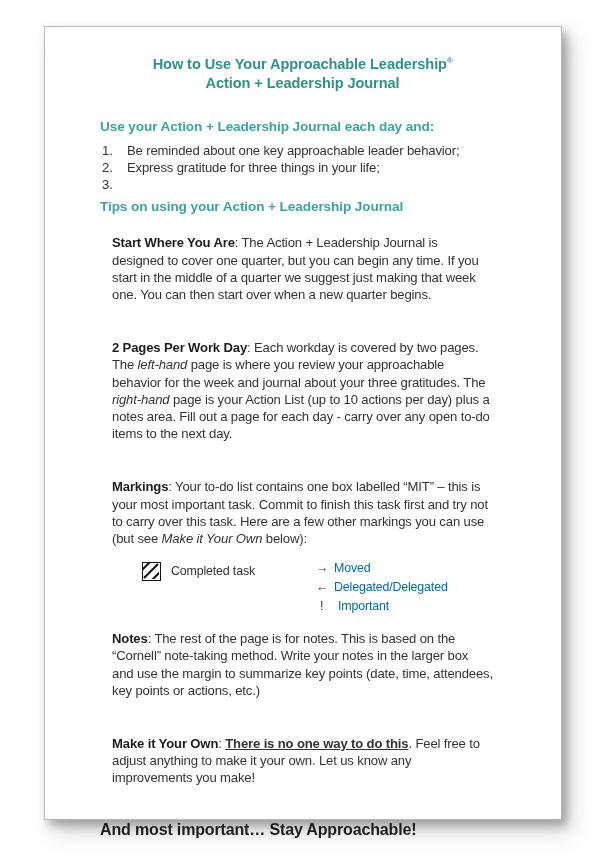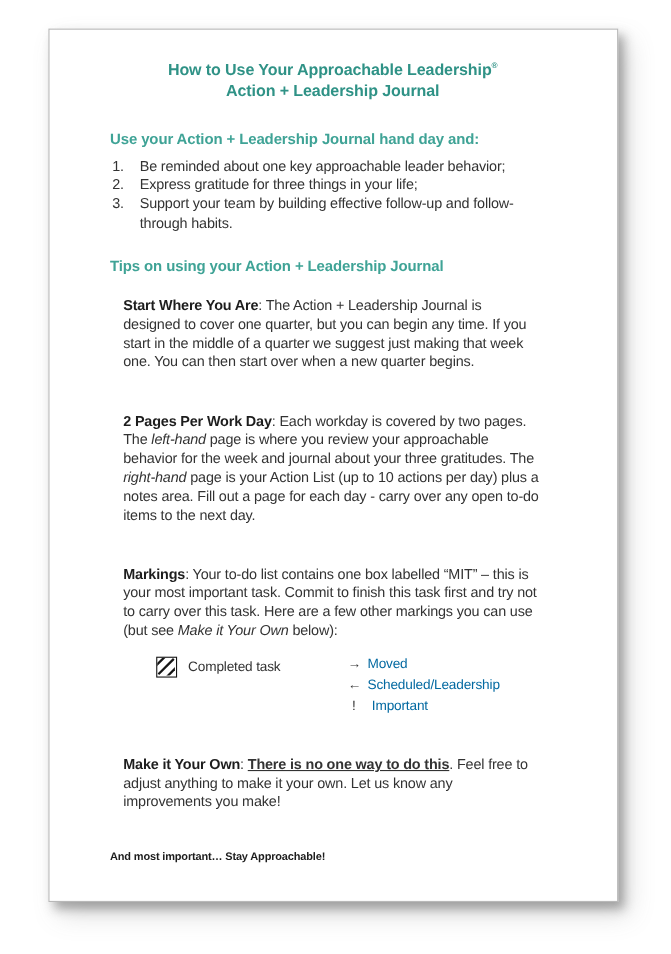--- a/index.html
+++ b/index.html
@@ -157,54 +157,54 @@
   .sym-text {
     color: #0369a1;
     font-size: 12.4px;
     line-height: 15px;
     letter-spacing: -0.15px;
   }
 
   .closing {
     color: #1d1d1d;
     font-weight: bold;
-    font-size: 10px;
+    font-size: 16px;
     line-height: 17.2px;
     margin: 0;
     letter-spacing: -0.15px;
   }
 </style>
 </head>
 <body>
 
 <div id="page-shell">
 
   <div id="sheet">
     <div id="content">
 
       <div class="doc-title">
         <span>How to Use Your Approachable Leadership</span><span class="reg">®</span><br>
         <span>Action + Leadership Journal</span>
       </div>
 
       <div class="gap-title"></div>
 
-      <div class="section-head">Use your Action + Leadership Journal hand day and:</div>
+      <div class="section-head">Use your Action + Leadership Journal each day and:</div>
 
       <div class="gap-after-h"></div>
 
       <ol class="numlist">
         <li>
           <span class="num">1.</span><span>Be reminded about one key approachable leader behavior;</span>
         </li>
         <li>
           <span class="num">2.</span><span>Express gratitude for three things in your life;</span>
         </li>
         <li>
-          <span class="num">3.</span><span>Support your team by building effective follow-up and follow-through habits.</span>
+          <span class="num">3.</span>
         </li>
       </ol>
 
       <div class="gap-block"></div>
 
       <div class="section-head">Tips on using your Action + Leadership Journal</div>
 
       <div class="gap-after-h"></div>
 
       <p class="para"><b>Start Where You Are</b><span>: The Action + Leadership Journal is designed to cover one quarter, but you can begin any time. If you start in the middle of a quarter we suggest just making that week one. You can then start over when a new quarter begins.</span></p>
@@ -237,31 +237,32 @@
 
         <div class="legend-col-right">
 
           <div class="sym-row">
             <span class="sym-glyph">→</span>
             <span class="sym-text">Moved</span>
           </div>
 
           <div class="sym-row">
             <span class="sym-glyph">←</span>
-            <span class="sym-text">Scheduled/Leadership</span>
+            <span class="sym-text">Delegated/Delegated</span>
           </div>
 
           <div class="sym-row">
             <span class="sym-glyph bang">!</span>
             <span class="sym-text">Important</span>
           </div>
 
         </div>
       </div>
 
+      <p class="para"><b>Notes</b><span>: The rest of the page is for notes. This is based on the “Cornell” note-taking method. Write your notes in the larger box and use the margin to summarize key points (date, time, attendees, key points or actions, etc.)</span></p>
 
       <div class="gap-para"></div>
 
       <p class="para"><b>Make it Your Own</b><span>: </span><u>There is no one way to do this</u><span>. Feel free to adjust anything to make it your own. Let us know any improvements you make!</span></p>
 
       <div class="gap-block"></div>
 
       <p class="closing">And most important… Stay Approachable!</p>
 
     </div>

